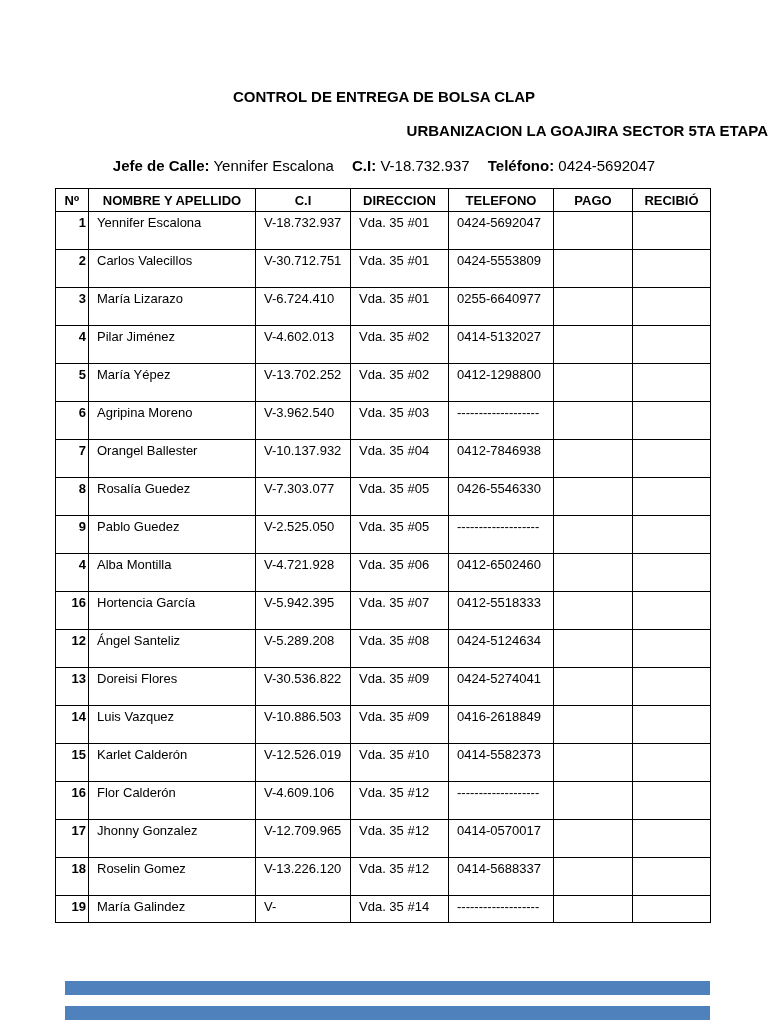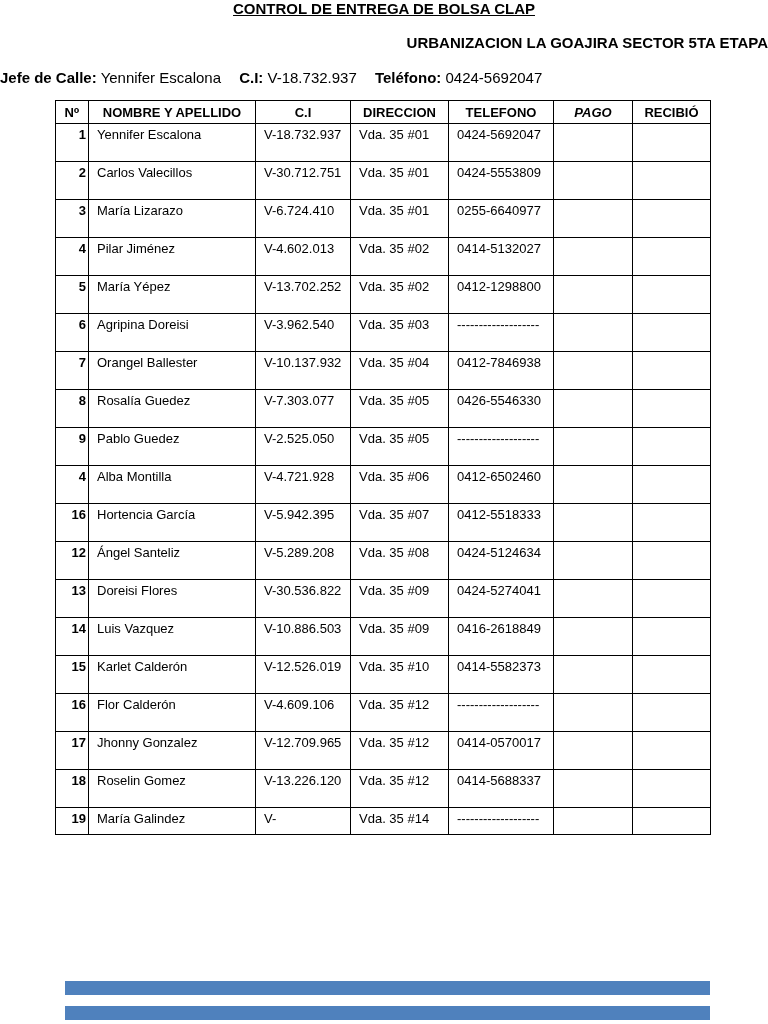--- a/index.html
+++ b/index.html
@@ -11,29 +11,30 @@
     overflow: hidden;
     font-family: "Liberation Sans", "DejaVu Sans", sans-serif;
     color: #000;
   }
   .page { position: relative; width: 768px; height: 1024px; }
 
   .title-1 {
     text-align: center;
     font-size: 15px;
     font-weight: bold;
-    text-decoration: underline;
+    padding-top: 88px;
   }
   .title-2 {
     text-align: right;
     font-size: 15px;
     font-weight: bold;
     margin-top: 17px;
   }
   .meta-line {
+    text-align: center;
     font-size: 15px;
     margin-top: 18px;
   }
   .meta-line b { font-weight: bold; }
   .meta-line .gap { margin-left: 14px; }
 
   table.control {
     border-collapse: collapse;
     table-layout: fixed;
     width: 655px;
@@ -57,21 +58,21 @@
     padding: 3px 2px 0 8px;
   }
   tbody tr:last-child td { height: 27px; }
 
   .col-n        { width: 33px; }
   td.col-n      { text-align: right; padding-left: 0; padding-right: 6px; font-weight: bold; }
   .col-nombre   { width: 167px; margin-left: 48px; }
   .col-ci       { width: 95px; }
   .col-direccion{ width: 98px; }
   .col-telefono { width: 105px; border-radius: 11px; }
-  .col-pago     { width: 79px; font-style: italic; }
+  .col-pago     { width: 79px; }
   .col-recibio  { width: 78px; }
 
   .strip {
     position: absolute;
     left: 65px;
     width: 645px;
     height: 14px;
   }
   .strip-1 { top: 981px; }
   .strip-2 { top: 1006px; }
@@ -146,21 +147,21 @@
           <td class="col-n">5</td>
           <td class="col-nombre">María Yépez</td>
           <td class="col-ci">V-13.702.252</td>
           <td class="col-direccion">Vda. 35 #02</td>
           <td class="col-telefono">0412-1298800</td>
           <td class="col-pago"></td>
           <td class="col-recibio"></td>
         </tr>
         <tr>
           <td class="col-n">6</td>
-          <td class="col-nombre">Agripina Doreisi</td>
+          <td class="col-nombre">Agripina Moreno</td>
           <td class="col-ci">V-3.962.540</td>
           <td class="col-direccion">Vda. 35 #03</td>
           <td class="col-telefono">-------------------</td>
           <td class="col-pago"></td>
           <td class="col-recibio"></td>
         </tr>
         <tr>
           <td class="col-n">7</td>
           <td class="col-nombre">Orangel Ballester</td>
           <td class="col-ci">V-10.137.932</td>

